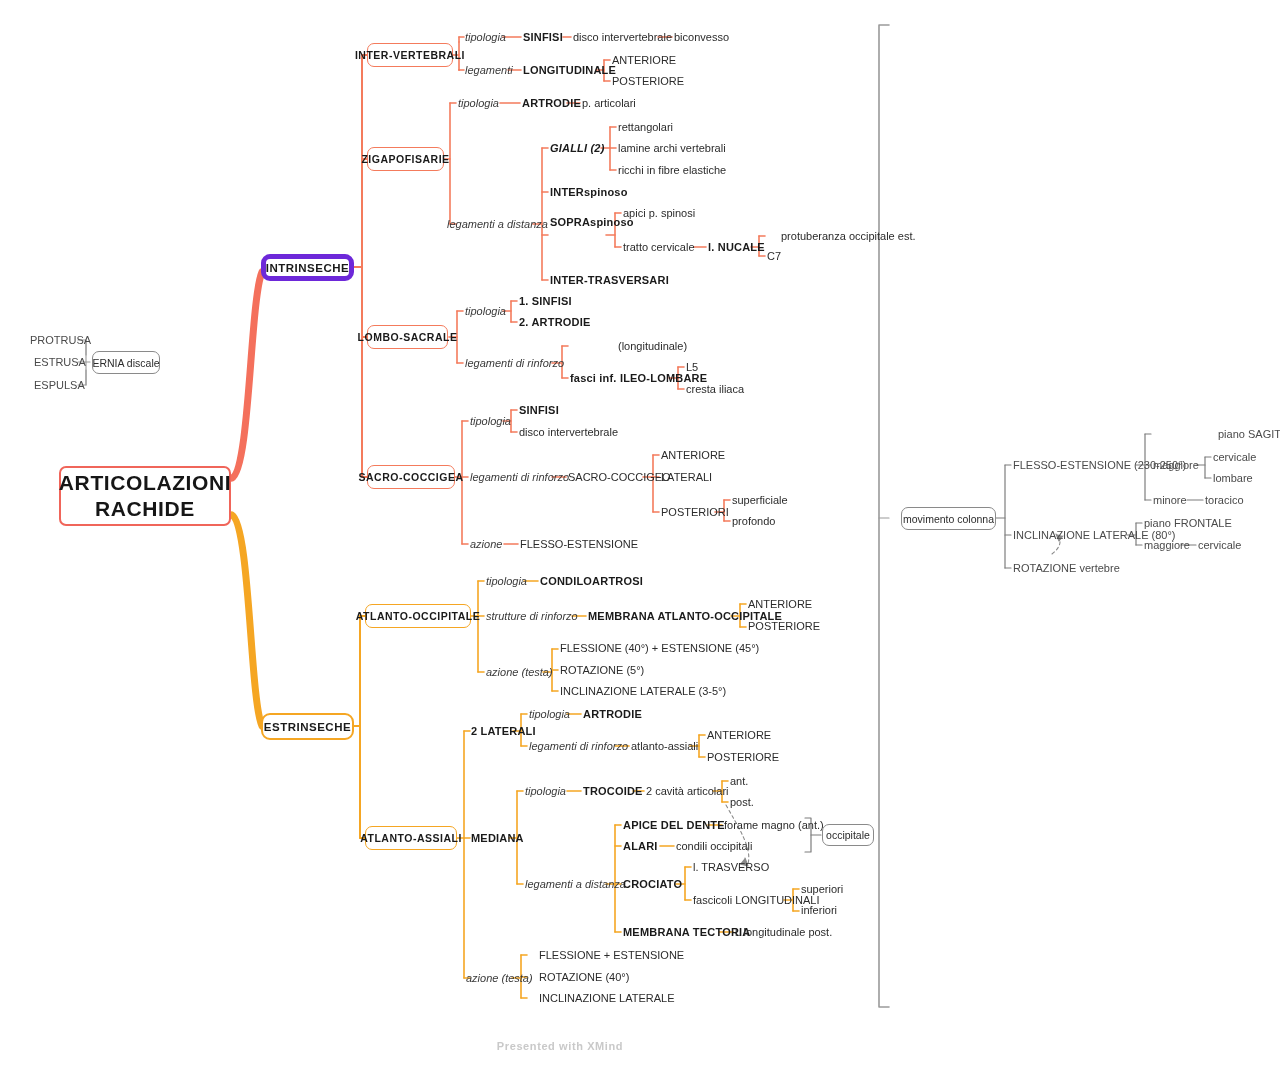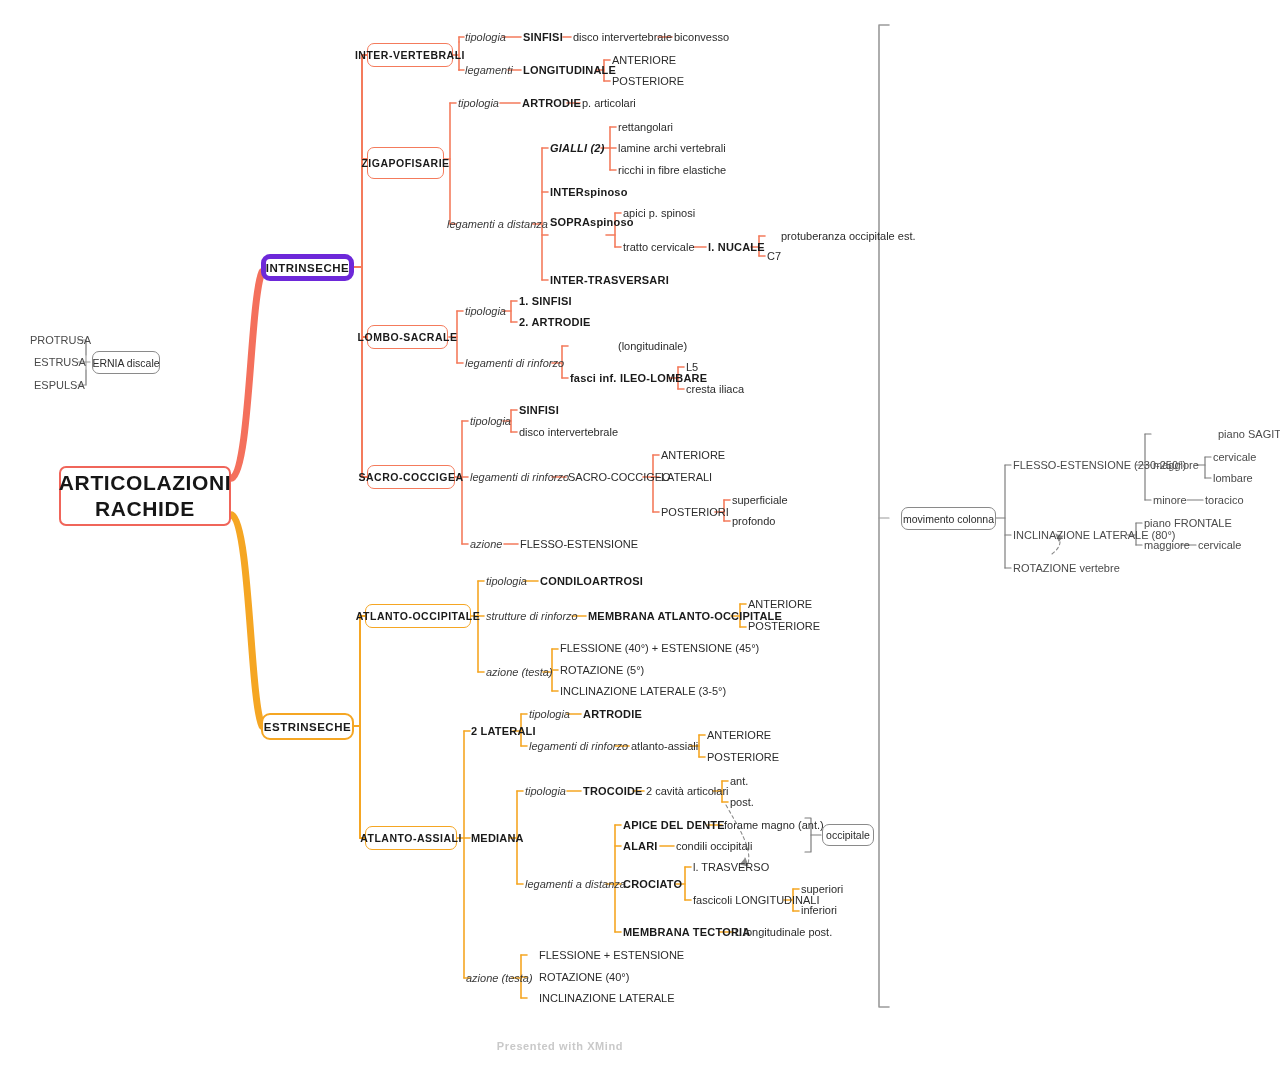--- a/index.html
+++ b/index.html
@@ -301,21 +301,21 @@
   <span>biconvesso</span></div>
 <div class="node t-ital" style="left:465px;top:64px;">
   <span>legamenti</span></div>
 <div class="node t-bold" style="left:523px;top:64px;">
   <span>LONGITUDINALE</span></div>
 <div class="node t-plain" style="left:612px;top:54px;">
   <span>ANTERIORE</span></div>
 <div class="node t-plain" style="left:612px;top:75px;">
   <span>POSTERIORE</span></div>
 
-<div class="box lvl2-red" style="left:367px;top:147px;width:77px;height:32px;">
+<div class="box lvl2-red" style="left:367px;top:147px;width:77px;height:24px;">
   <span>ZIGAPOFISARIE</span>
 </div>
 <div class="node t-ital" style="left:458px;top:97px;">
   <span>tipologia</span></div>
 <div class="node t-bold" style="left:522px;top:97px;">
   <span>ARTRODIE</span></div>
 <div class="node t-plain" style="left:582px;top:97px;">
   <span>p. articolari</span></div>
 <div class="node t-ital" style="left:447px;top:218px;">
   <span>legamenti a distanza</span></div>

